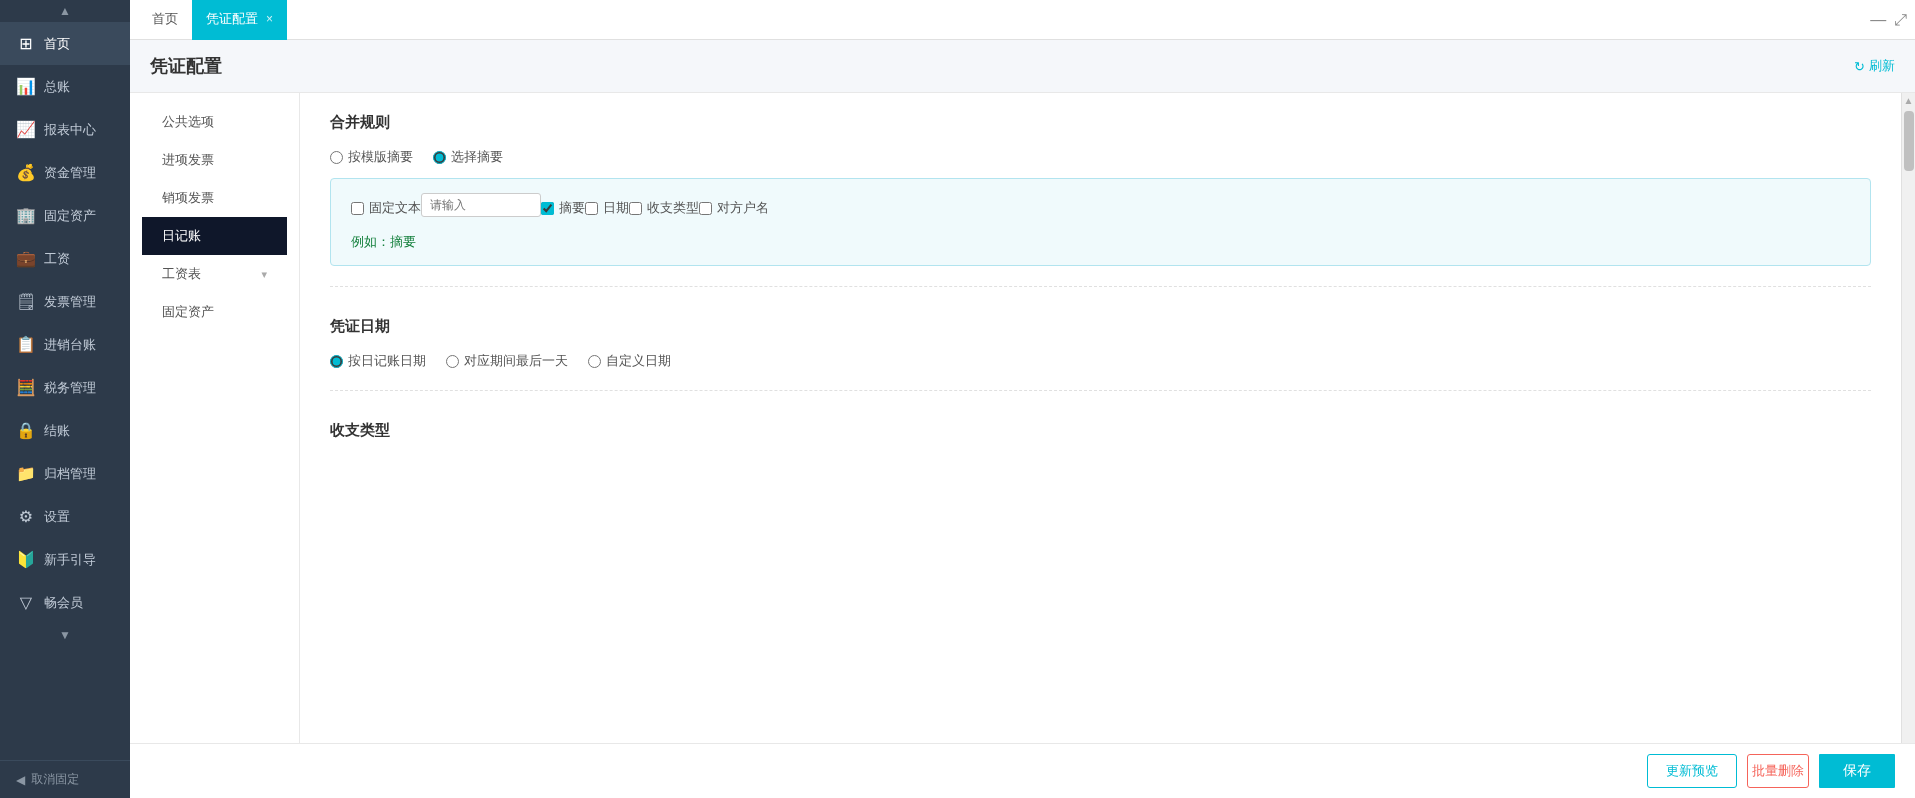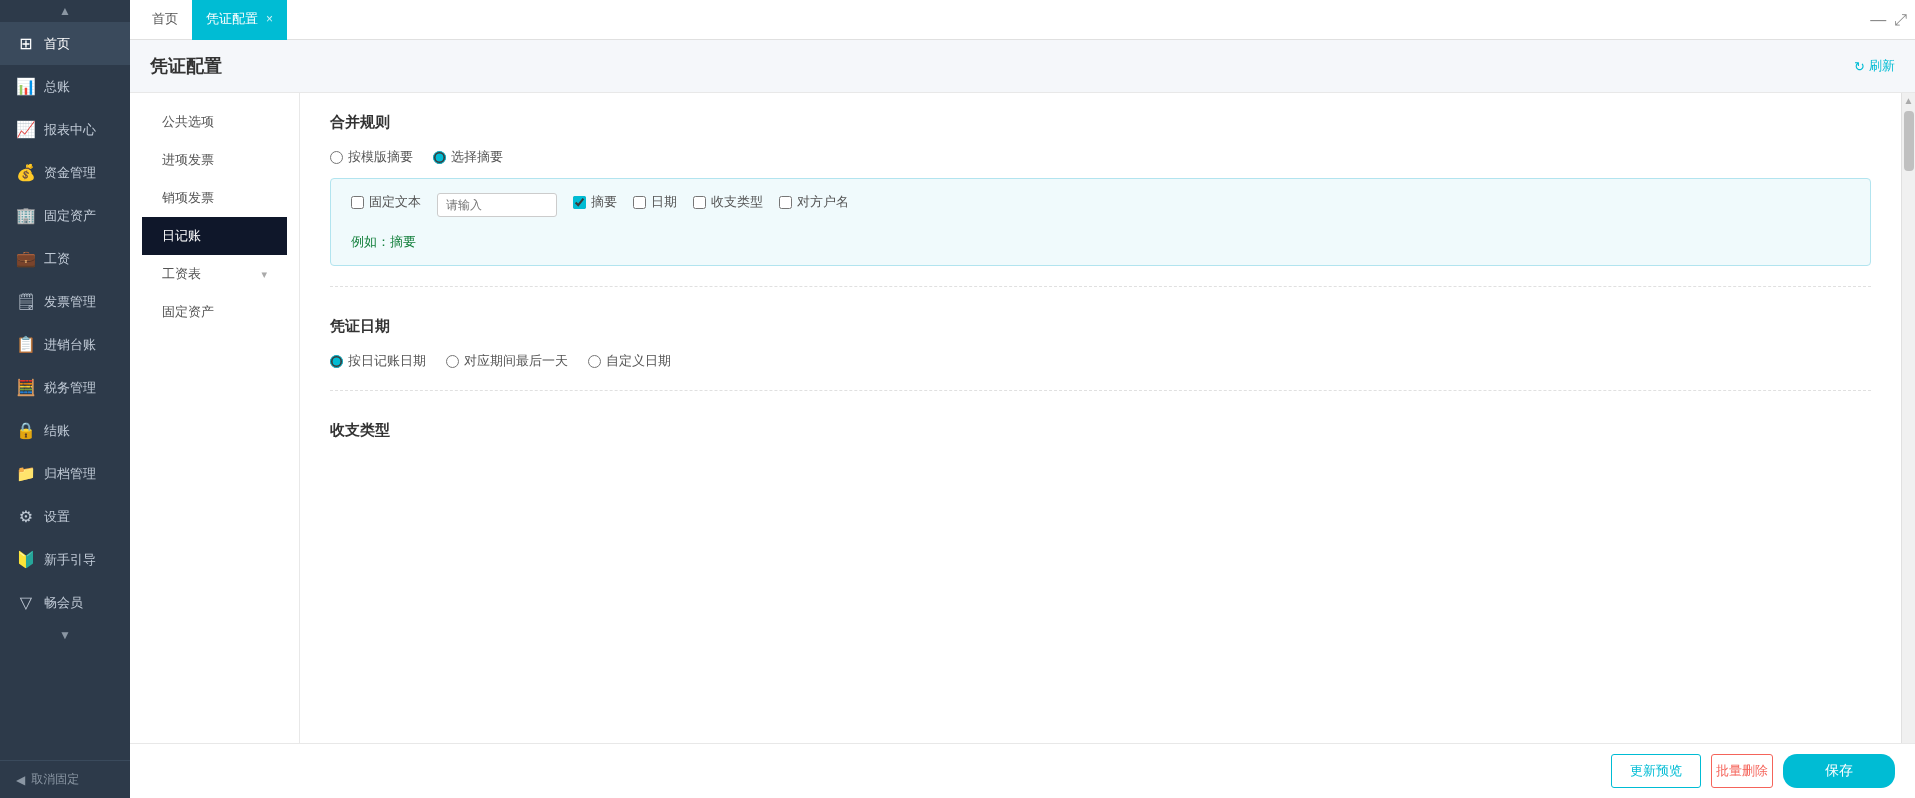--- a/index.html
+++ b/index.html
@@ -199,22 +199,21 @@
     
     .summary-config-box {
       background: #f0fafc;
       border: 1px solid #b2e4ef;
       border-radius: 4px;
       padding: 14px 20px;
       margin-top: 12px;
     }
     .summary-row {
       display: flex;
-      align-items: flex-start;
-      gap: 16px;
+      align-items: flex-end;
       flex-wrap: wrap;
     }
     .summary-text-input {
       border: 1px solid #ccc;
       border-radius: 3px;
       padding: 4px 8px;
       font-size: 12px;
       color: #999;
       width: 120px;
     }
@@ -247,25 +246,25 @@
     .btn-danger-outline {
       padding: 7px 4px;
       border: 1px solid #f5645a;
       background: #fff;
       color: #f5645a;
       border-radius: 3px;
       cursor: pointer;
       font-size: 13px;
     }
     .btn-primary {
-      padding: 8px 42px;
+      padding: 8px 24px;
       background: #00bcd4;
       color: #fff;
       border: none;
-      border-radius: 14px;
+      border-radius: 1px;
       cursor: pointer;
       font-size: 14px;
       font-weight: 500;
     }
 
     
     .main-content::-webkit-scrollbar { width: 6px; }
     .main-content::-webkit-scrollbar-thumb { background: #ccc; border-radius: 3px; }
 
     

